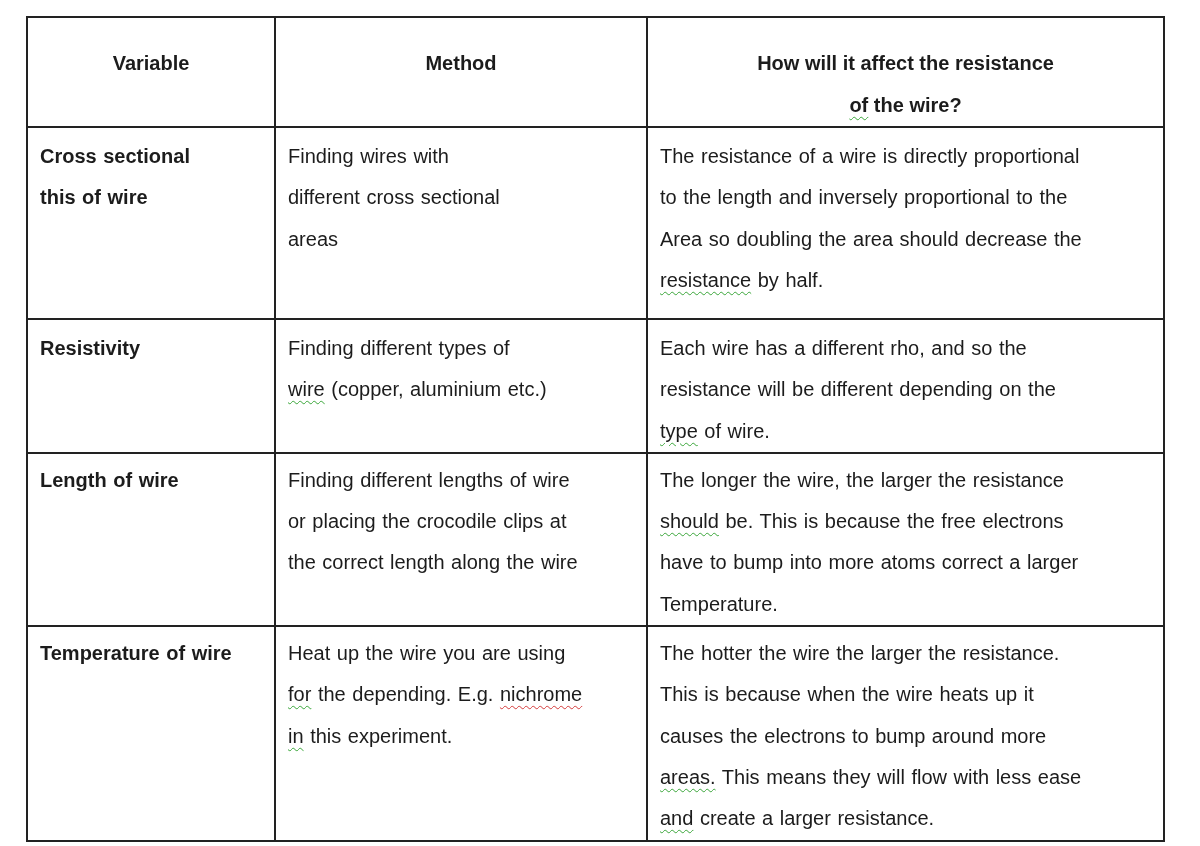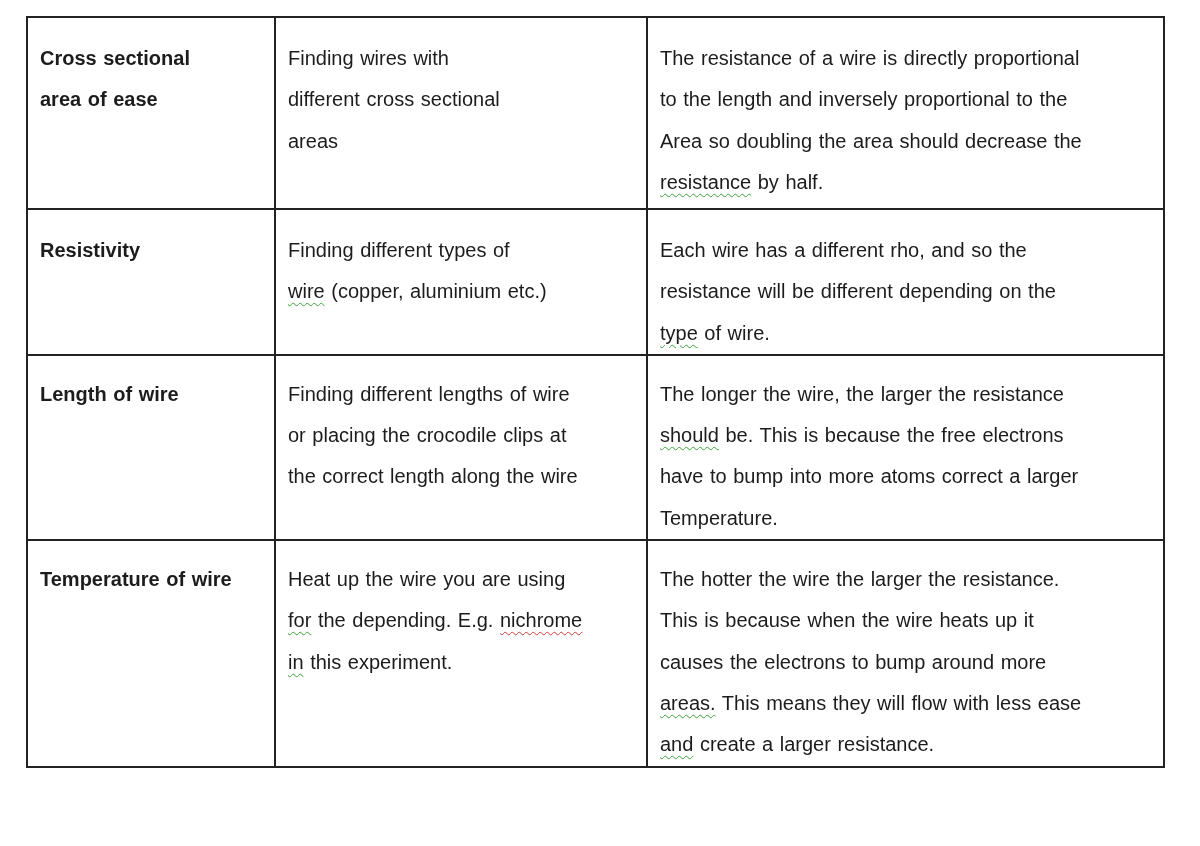--- a/index.html
+++ b/index.html
@@ -51,21 +51,20 @@
     .row-area { height: 192px; }
     .row-resistivity { height: 128px; }
     .row-length { height: 167px; }
     .row-temp { height: 209px; border-radius: 30px; }
 
     .cell {
       font-size: 20px;
       line-height: 41.3px;
       padding: 8px 12px 0 12px;
       word-spacing: 1px;
-      margin-top: 12px;
     }
     .cell.var {
       font-weight: bold;
     }
     .cell.tight {
       padding-top: 6px;
     }
     .line {
       display: block;
       white-space: nowrap;
@@ -84,26 +83,40 @@
 </head>
 <body>
 
 <table class="doc-table">
   <colgroup>
     <col class="col-variable">
     <col class="col-method">
     <col class="col-effect">
   </colgroup>
   <tbody>
+      <tr class="header-row">
+    <th>
+      <div class="hcell"><span>Variable</span></div>
+    </th>
+    <th>
+      <div class="hcell"><span>Method</span></div>
+    </th>
+    <th class="effect-head">
+      <div class="hcell">
+        <span class="line">How will it affect the resistance</span>
+        <span class="line"><span class="sq-green">of</span><span> the wire?</span></span>
+      </div>
+    </th>
+  </tr>
 
   <tr class="row-area">
     <td>
       <div class="cell var">
         <span class="line">Cross  sectional</span>
-        <span class="line">area of ease</span>
+        <span class="line">this of wire</span>
       </div>
     </td>
     <td>
       <div class="cell">
         <span class="line">Finding wires  with</span>
         <span class="line">different cross sectional</span>
         <span class="line">areas</span>
       </div>
     </td>
     <td>

